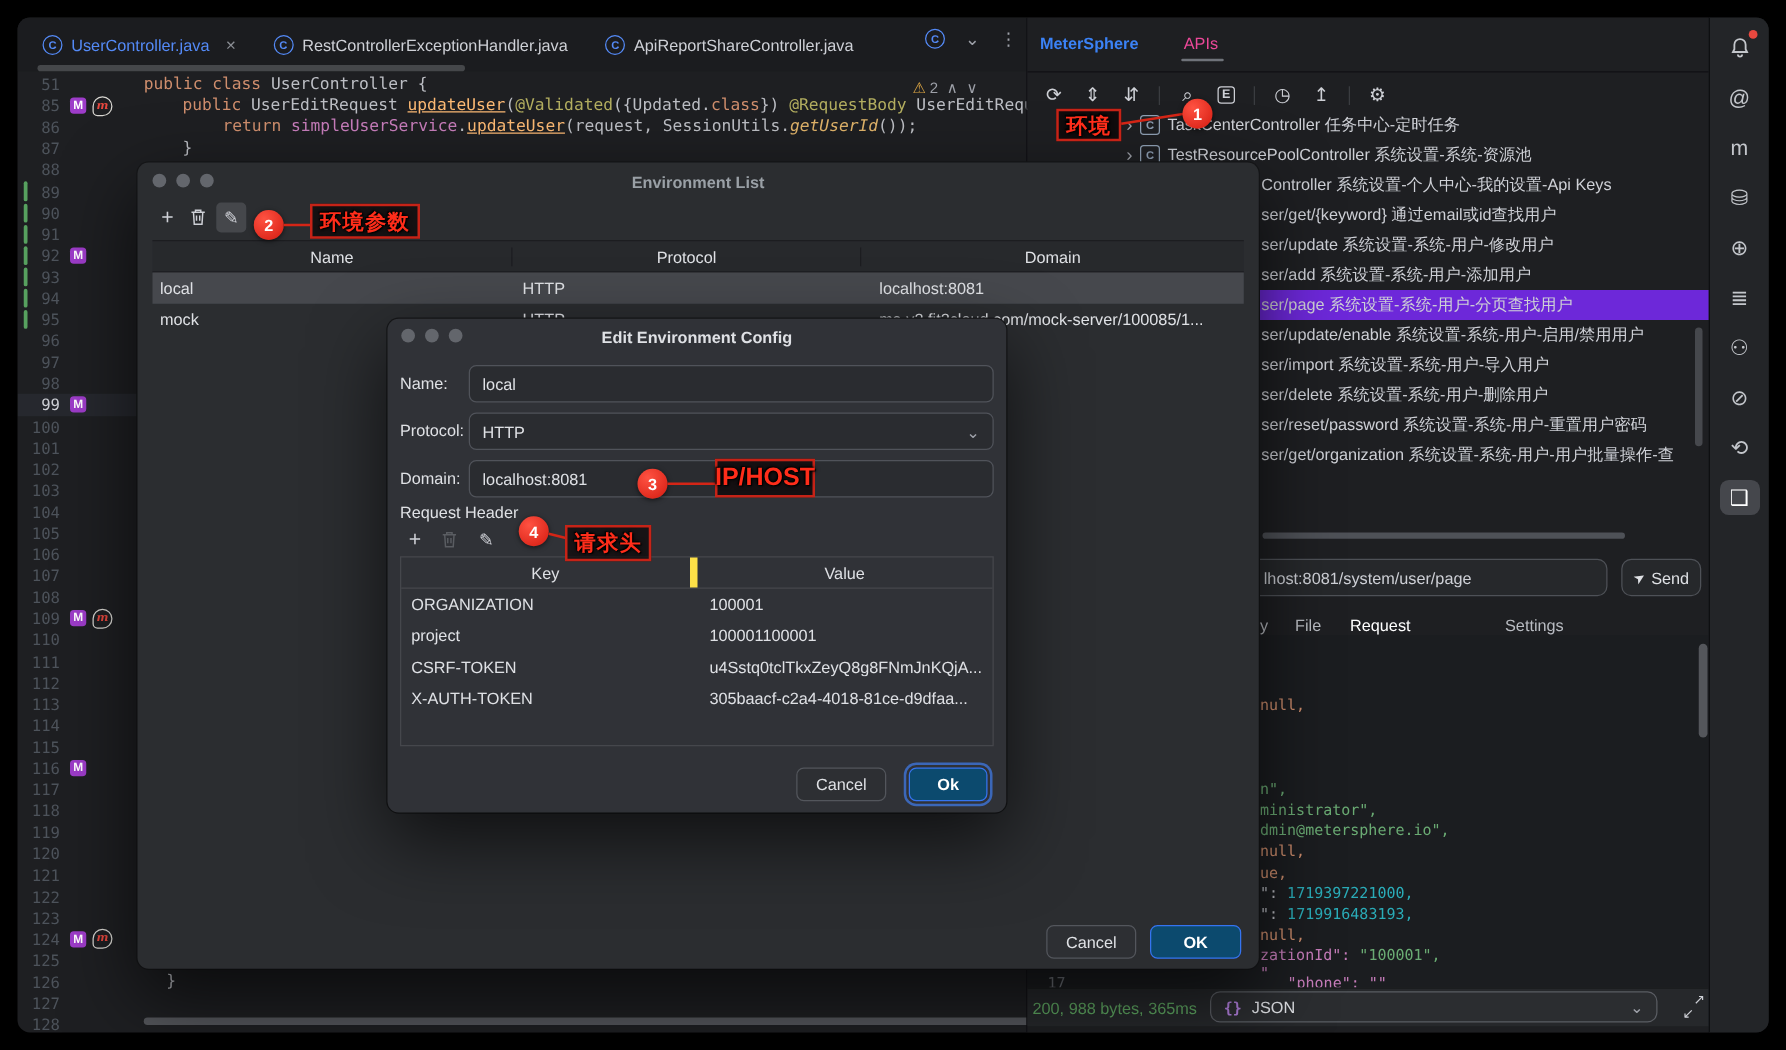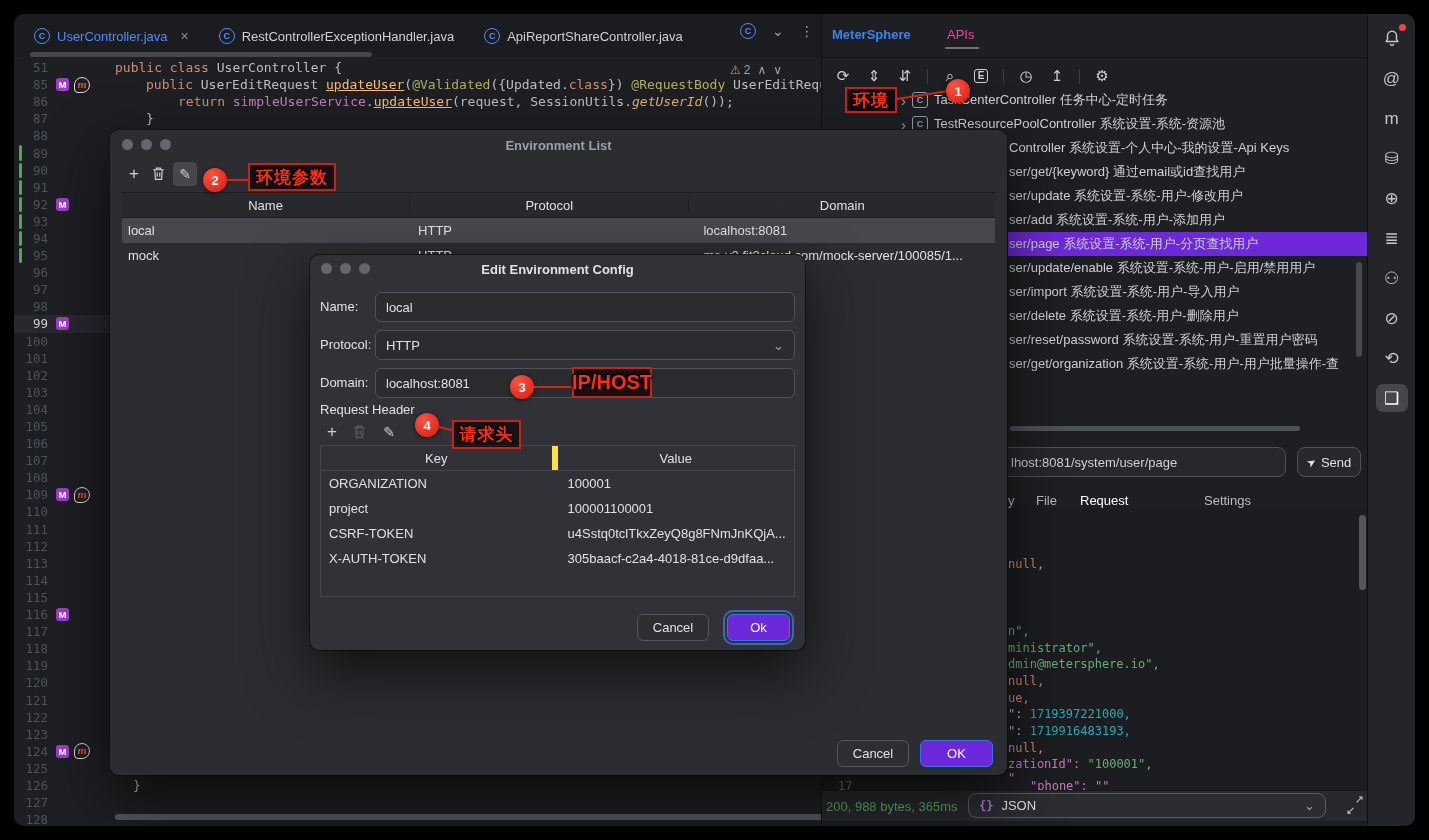--- a/index.html
+++ b/index.html
@@ -100,21 +100,21 @@
   .env-thead span{text-align:center;}
   .ec1{width:33%;} .ec2{width:32%;} .ec3{width:35%;}
   .env-thead .ec1{border-right:1px solid #1c1d20;box-sizing:border-box;}
   .env-thead .ec2{border-right:1px solid #1c1d20;box-sizing:border-box;}
   .env-row{display:flex;height:25px;align-items:center;color:#dfe1e5;font-size:13px;}
   .env-row.selected{background:#46484d;}
   .env-row .ec1{padding-left:6px;box-sizing:border-box;}
   .env-row .ec2{padding-left:8px;box-sizing:border-box;}
   .env-row .ec3{padding-left:14px;box-sizing:border-box;white-space:nowrap;overflow:hidden;}
   .btn{height:27px;border-radius:6px;border:1px solid #53565c;background:#2d2f33;color:#dfe1e5;font-size:13px;display:inline-flex;align-items:center;justify-content:center;box-sizing:border-box;}
-  .btn.blue{background:#6d28d9;border-color:#3574f0;color:#fff;}
+  .btn.blue{background:#0c4a6e;border-color:#3574f0;color:#fff;font-weight:bold;}
   .env-cancel{position:absolute;left:727px;top:610px;width:72px;}
   .env-ok{position:absolute;left:810px;top:610px;width:73px;}
 
   .edit-dlg{left:296px;top:241px;width:495px;height:395px;background:#303237;z-index:30;}
   .edit-dlg .dlg-title{top:7px;color:#dfe1e5;}
   .f-label{position:absolute;left:10px;font-size:13px;color:#dfe1e5;}
   .f-input{position:absolute;left:65px;width:420px;height:30px;box-sizing:border-box;background:#2a2c30;border:1px solid #50535a;border-radius:6px;color:#dfe1e5;font-size:13px;padding:0 10px;outline:none;}
   .f-select{position:absolute;left:65px;width:420px;height:30px;box-sizing:border-box;background:#2a2c30;border:1px solid #50535a;border-radius:6px;color:#dfe1e5;font-size:13px;display:flex;align-items:center;padding:0 10px;justify-content:space-between;}
   .f-select .chev{color:#9da0a8;font-size:13px;}
   .rh-label{position:absolute;left:10px;top:147px;font-size:13px;color:#dfe1e5;}

